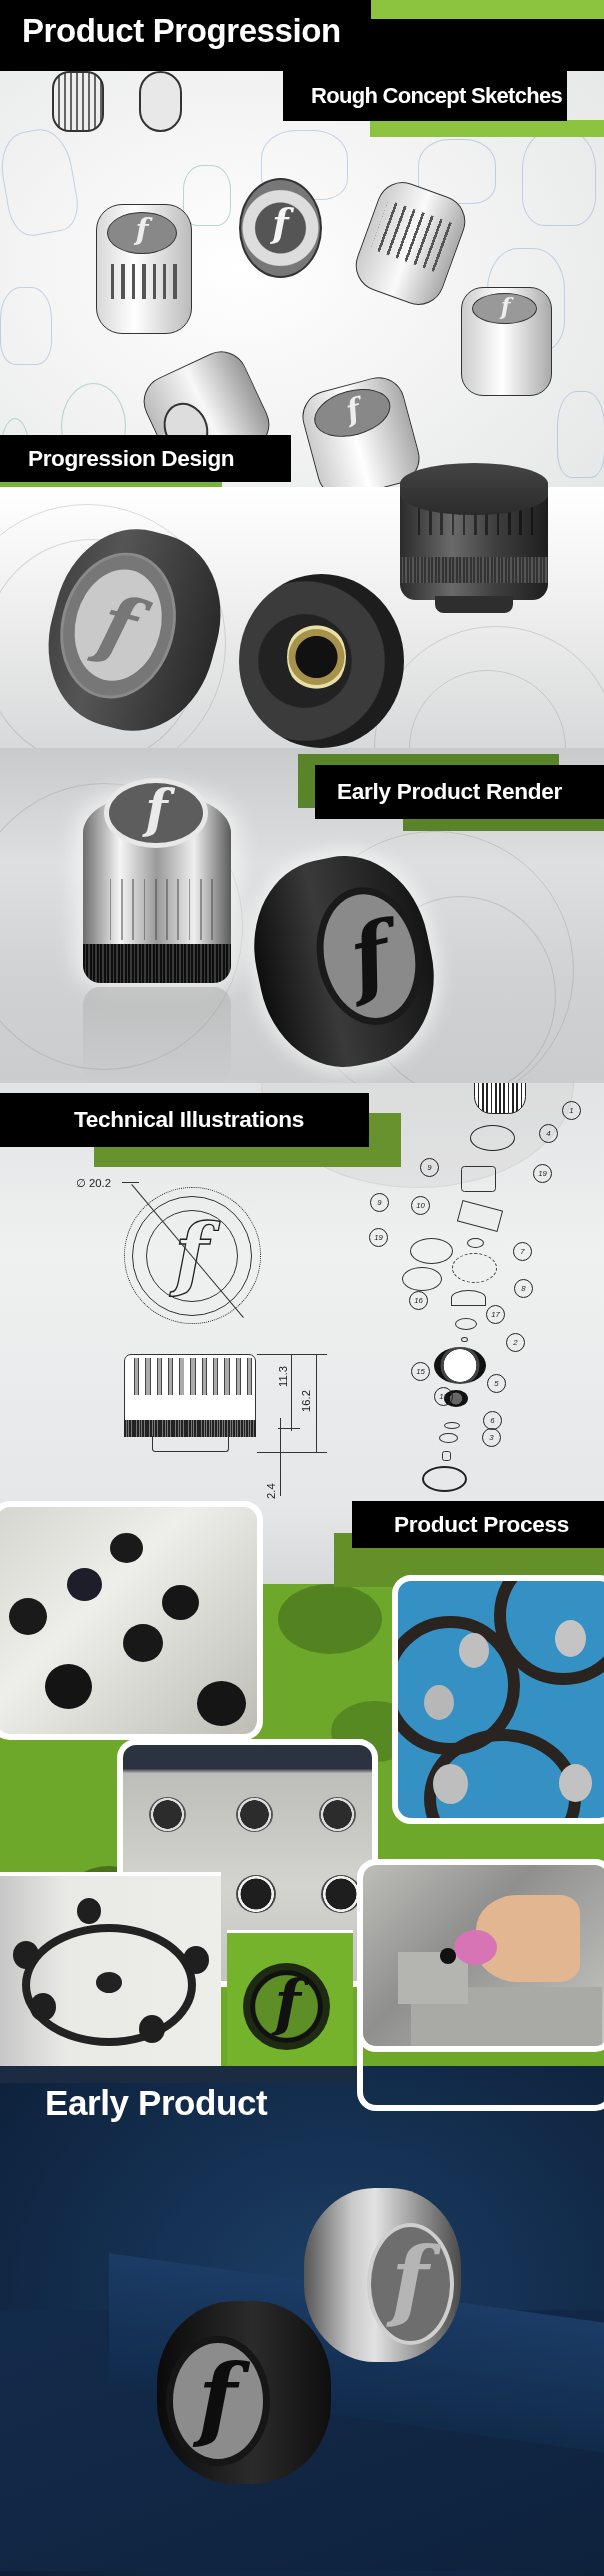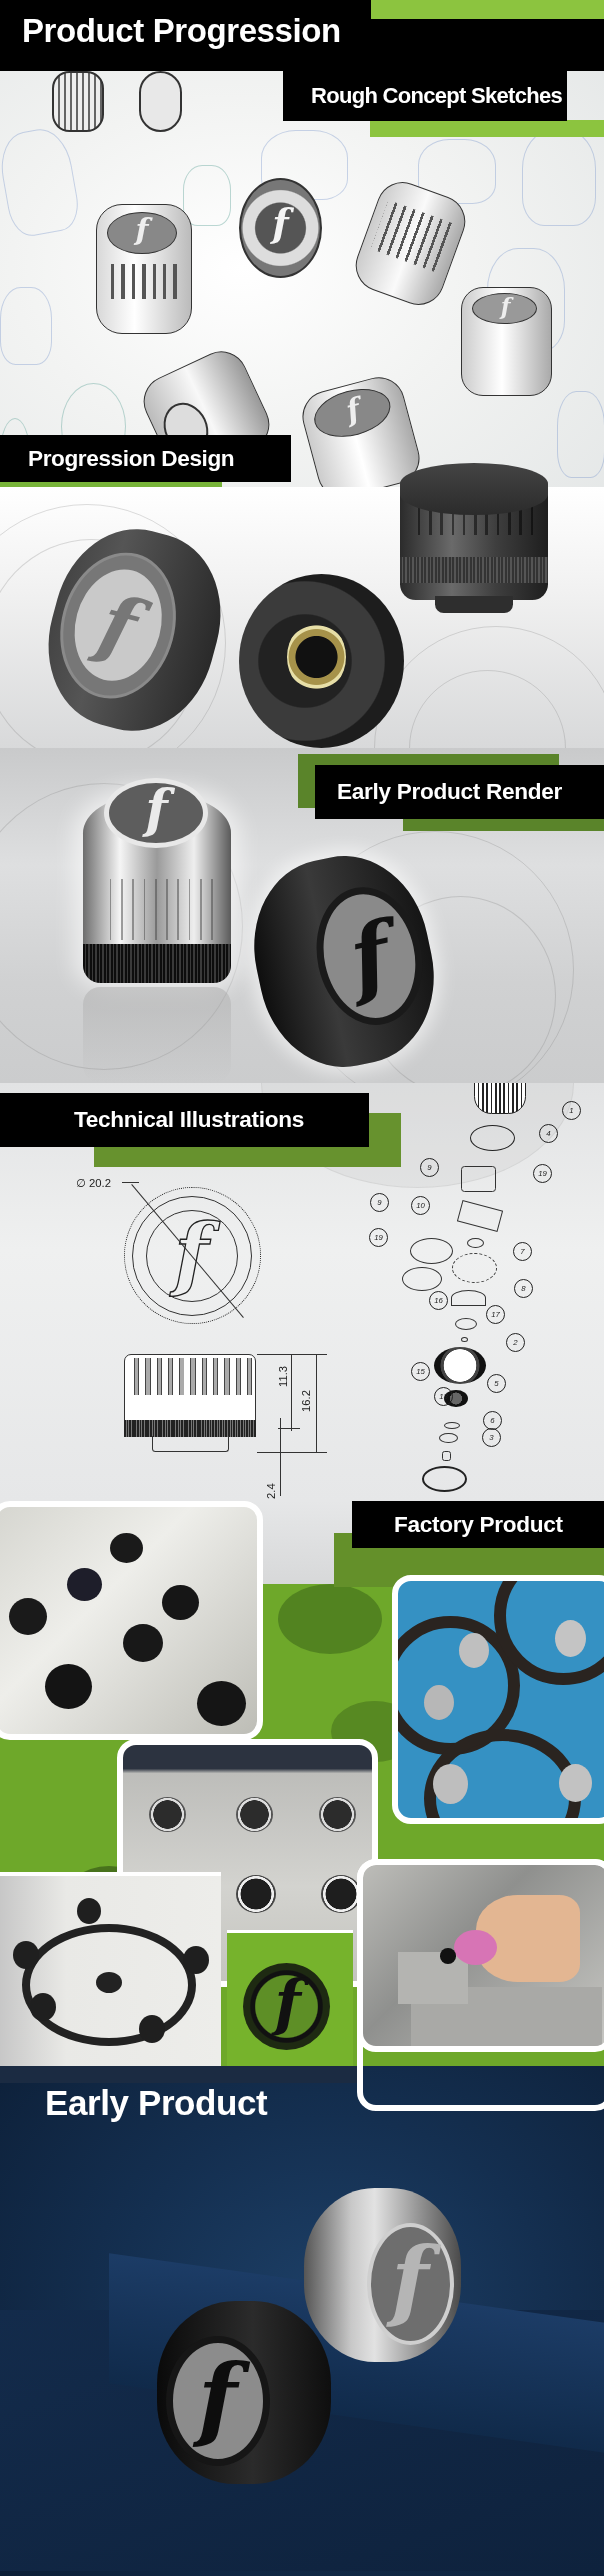--- a/index.html
+++ b/index.html
@@ -178,40 +178,40 @@
 
   <div class="callout" style="left:562px;top:18px;">1</div>
   <div class="callout" style="left:539px;top:41px;">4</div>
   <div class="callout" style="left:533px;top:81px;">19</div>
   <div class="callout" style="left:420px;top:75px;">9</div>
   <div class="callout" style="left:370px;top:110px;">9</div>
   <div class="callout" style="left:411px;top:113px;">10</div>
   <div class="callout" style="left:369px;top:145px;">19</div>
   <div class="callout" style="left:513px;top:159px;">7</div>
   <div class="callout" style="left:514px;top:196px;">8</div>
-  <div class="callout" style="left:409px;top:208px;margin-left:20px;">16</div>
+  <div class="callout" style="left:409px;top:208px;">16</div>
   <div class="callout" style="left:486px;top:222px;">17</div>
   <div class="callout" style="left:506px;top:250px;">2</div>
   <div class="callout" style="left:411px;top:279px;">15</div>
   <div class="callout" style="left:487px;top:291px;">5</div>
   <div class="callout" style="left:386px;top:304px;margin-left:48px;">13</div>
   <div class="callout" style="left:483px;top:328px;">6</div>
   <div class="callout" style="left:482px;top:345px;">3</div>
 </div>
 
 <div id="sec-factory" class="abs">
 
   <div class="abs" style="left:0;top:0;width:605px;height:83px;background:linear-gradient(180deg,#e6e7e8,#d7d8d9);"></div>
 
   <div class="abs" style="left:278px;top:83px;width:104px;height:70px;background:#3f6a1a;border-radius:50%;opacity:0.6;"></div>
   <div class="abs" style="left:331px;top:200px;width:87px;height:61px;background:#3f6a1a;border-radius:50%;opacity:0.5;"></div>
   <div class="abs" style="left:61px;top:365px;width:96px;height:78px;background:#2f4f14;border-radius:50%;opacity:0.6;"></div>
 
   <div class="green-bar" style="left:334px;top:32px;width:271px;height:54px;background:#64902a;"></div>
-  <div class="label-bar" style="left:352px;top:0;width:252px;height:47px;padding-left:42px;font-size:22.6px;letter-spacing:-0.3px;">Factory Product</div>
+  <div class="label-bar" style="left:352px;top:0;width:252px;height:47px;padding-left:42px;font-size:22.6px;letter-spacing:-0.3px;">Product Process</div>
 
   <div class="photo" style="left:-8.7px;top:0px;width:272px;height:239px;background:linear-gradient(135deg,#d6d6d0,#eeeeea 40%,#bdbdb6 100%);">
     <div class="cap" style="left:113px;top:26px;width:33px;height:30px;background:#1a1a1a;"></div>
     <div class="cap" style="left:70px;top:61px;width:35px;height:33px;background:#1e1e2a;"></div>
     <div class="cap" style="left:165px;top:78px;width:37px;height:35px;background:#161616;"></div>
     <div class="cap" style="left:12px;top:91px;width:38px;height:37px;background:#1a1a1a;"></div>
     <div class="cap" style="left:126px;top:117px;width:40px;height:38px;background:#181818;"></div>
     <div class="cap" style="left:48px;top:157px;width:47px;height:45px;background:#141414;"></div>
     <div class="cap" style="left:200px;top:174px;width:49px;height:45px;background:#151515;"></div>
   </div>

